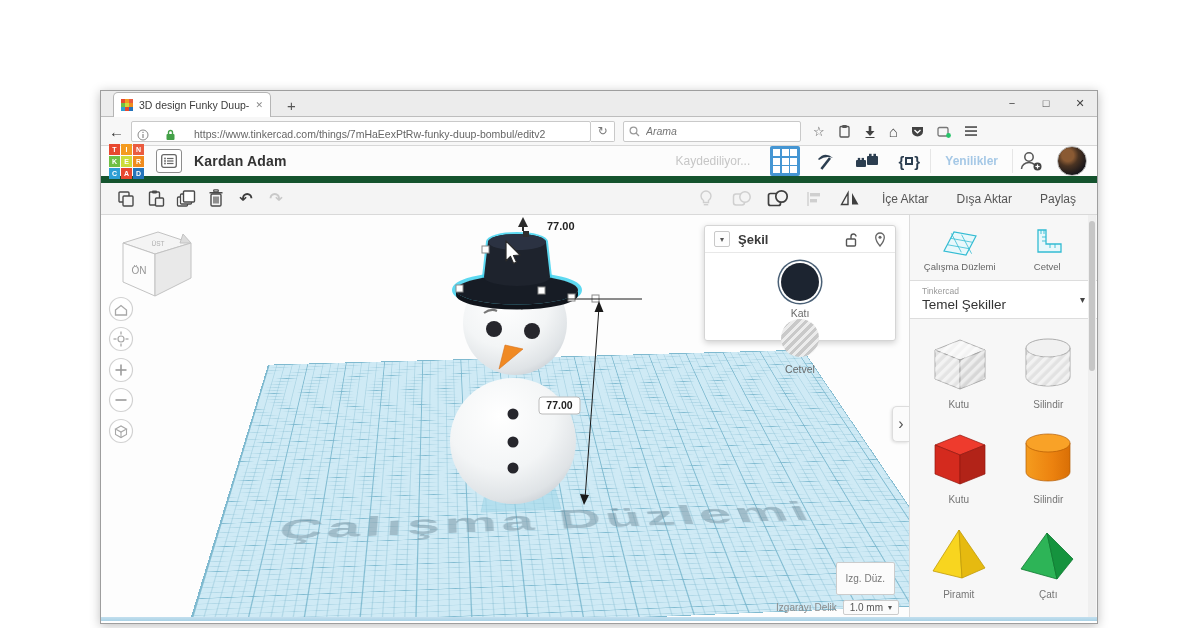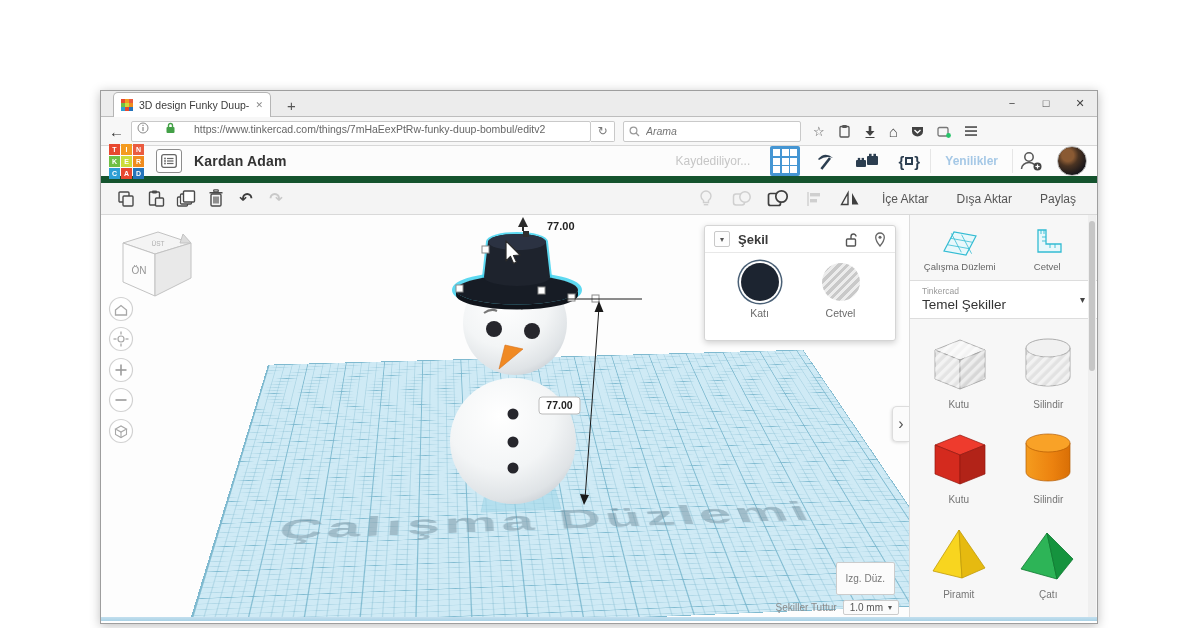--- a/index.html
+++ b/index.html
@@ -18,21 +18,21 @@
   .c4{background:#6fbf44}.c5{background:#cddc39}.c6{background:#f08b1d}
   .c7{background:#2e9fd4}.c8{background:#e8482f}.c9{background:#2574bb}
   .tab-title{font-size:10.5px;color:#3c3c3c;white-space:nowrap;overflow:hidden;flex:1;}
   .tab-close{font-size:9px;color:#8a8a8a;cursor:pointer;}
   .newtab{font-size:15px;color:#555;margin:0 0 2px 10px;padding:0 6px;}
   .wincontrols{margin-left:auto;display:flex;align-items:center;height:100%;}
   .wincontrols span{width:34px;text-align:center;font-size:11px;color:#444;line-height:25px;}
   
   .navbar{height:29px;background:#f7f7f7;border-bottom:1px solid #d8d8d8;display:flex;align-items:center;padding:0 8px;}
   .backbtn{font-size:15px;color:#333;font-weight:bold;margin-right:7px;}
-  .urlbox{display:flex;align-items:flex-start;height:21px;width:460px;background:#fff;border:1px solid #c9c9c9;border-radius:2px;padding:0 5px;gap:16px;}
+  .urlbox{display:flex;align-items:flex-end;height:21px;width:460px;background:#fff;border:1px solid #c9c9c9;border-radius:2px;padding:0 5px;gap:16px;}
   .urlbox input{flex:1;border:none;outline:none;font-size:10.5px;color:#666;background:transparent;font-family:inherit;}
   .segment{display:flex;align-items:center;justify-content:center;height:21px;width:24px;background:#fff;border:1px solid #c9c9c9;border-left:none;border-radius:0 2px 2px 0;font-size:12px;color:#777;}
   .searchbox{display:flex;align-items:center;height:21px;width:178px;background:#fff;border:1px solid #c9c9c9;border-radius:2px;margin-left:8px;padding:0 5px;gap:4px;}
   .searchbox input{flex:1;border:none;outline:none;font-size:10.5px;font-style:italic;color:#999;background:transparent;font-family:inherit;}
   .navicons{display:flex;align-items:center;gap:13px;margin-left:12px;}
   .navicons .txticon{font-size:13px;color:#555;}
   
   .appheader{height:37px;background:#fcfcfc;border-bottom:7px solid #14532d;display:flex;align-items:center;padding:0 6px;}
   .logo{display:grid;grid-template-columns:repeat(3,11px);grid-template-rows:repeat(3,11px);gap:1px;margin-left:2px;}
   .logo i{display:flex;align-items:center;justify-content:center;font-style:normal;font-size:7px;font-weight:bold;color:#fff;}
@@ -72,21 +72,21 @@
     transform:perspective(1400px) rotateX(65deg) rotateZ(-4.5deg);}
   .watermark{position:absolute;left:55px;top:390px;font-size:54px;font-weight:bold;
     color:rgba(110,140,155,.48);letter-spacing:4px;white-space:nowrap;}
   .scene{position:absolute;inset:0;z-index:2;pointer-events:none;}
   
   .shapepanel{position:absolute;left:603px;top:10px;width:192px;height:116px;background:#fff;
     border:1px solid #d5d5d5;border-radius:3px;box-shadow:0 2px 6px rgba(0,0,0,.18);z-index:5;}
   .sp-head{height:27px;display:flex;align-items:center;padding:0 9px;gap:8px;border-bottom:1px solid #e8e8e8;}
   .sp-caretbox{width:16px;height:16px;border:1px solid #c9c9c9;border-radius:2px;display:flex;align-items:center;justify-content:center;font-size:8px;color:#555;background:#fdfdfd;}
   .sp-title{font-size:13px;font-weight:bold;color:#3a3a3a;flex:1;}
-  .sp-body{display:flex;justify-content:space-around;padding:10px 14px 0;}
+  .sp-body{display:flex;justify-content:space-around;padding:10px 14px 0;flex-direction:column;}
   .sp-opt{display:flex;flex-direction:column;align-items:center;gap:6px;}
   .swatch{width:38px;height:38px;border-radius:50%;}
   .sw-solid{background:#1c2430;box-shadow:0 0 0 2px #fff,0 0 0 3.5px #4a6076;}
   .sw-hole{background:repeating-linear-gradient(135deg,#c9c9c9 0 3px,#ececec 3px 6px);}
   .sp-opt span{font-size:10.5px;color:#6b6b6b;}
   
   .grid-edit{position:absolute;right:14px;bottom:22px;font-size:10px;color:#777;background:#fbfbfb;
     border:1px solid #ccc;border-radius:2px;padding:10px 9px;z-index:4;}
   .snaprow{position:absolute;right:10px;bottom:2px;display:flex;align-items:center;gap:6px;z-index:4;}
   .snaprow label{font-size:10px;color:#8a8a8a;}
@@ -485,21 +485,21 @@
           </div>
           <div class="sp-opt">
             <div class="swatch sw-hole"></div>
             <span>Cetvel</span>
           </div>
         </div>
       </div>
 
       <div class="grid-edit">Izg. Düz.</div>
       <div class="snaprow">
-        <label>Şekiller Tuttur</label>
+        <label>Izgarayı Delik</label>
         <div class="snapsel">
           <span>1.0 mm</span>
           <span style="font-size:8px;color:#555">▾</span>
         </div>
       </div>
       <div class="collapse">
           <span>›</span>
         </div>
     </div>
 

